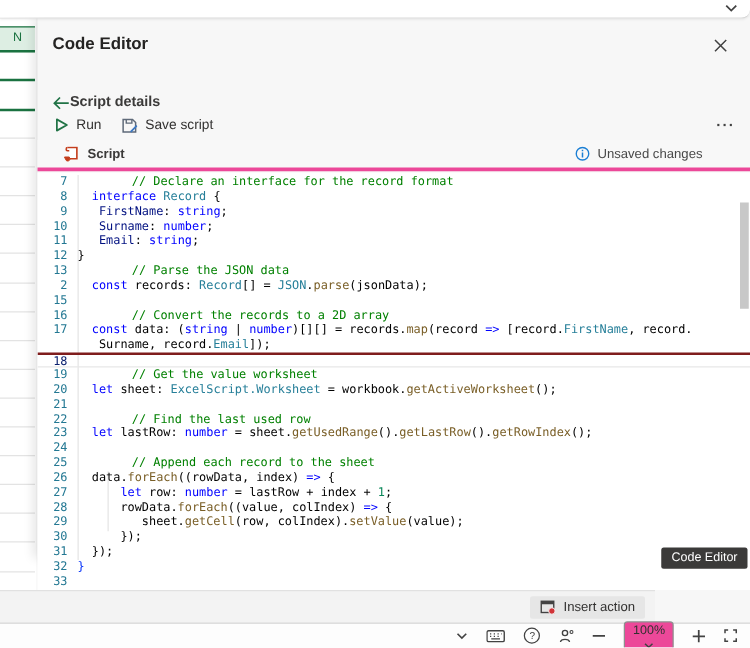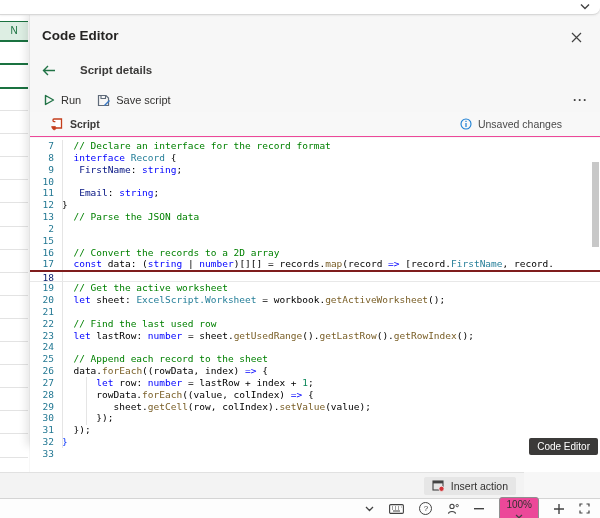--- a/index.html
+++ b/index.html
@@ -16,42 +16,42 @@
            border-top:1px solid #1a7240;border-bottom:2px solid #1a7240;
            color:#1a7240;font-size:10px;text-align:center;line-height:18px;}
   .gline{position:absolute;left:0;width:28px;height:1px;background:#e3e3e3;}
   .gline.green{background:#1a7240;height:1.5px;}
   
   .panel{position:absolute;left:30px;top:14px;width:570px;height:432px;background:#f7f7f7;
          box-shadow:-4px 0 8px rgba(0,0,0,.10);z-index:2;}
   .title-row{position:absolute;left:12px;right:10px;top:12px;height:20px;}
   .title{font-size:13.5px;font-weight:600;color:#252423;}
   .close{position:absolute;right:6px;top:1px;cursor:pointer;padding:2px;}
-  .back-row{position:absolute;left:12px;top:48px;height:16px;display:flex;align-items:center;gap:24px;cursor:pointer;}
+  .back-row{position:absolute;left:12px;top:60px;height:16px;display:flex;align-items:center;gap:0;cursor:pointer;}
   .back-row span{font-size:11.5px;font-weight:600;color:#3b3a39;}
   .toolbar{position:absolute;left:14px;right:12px;top:76px;height:20px;display:flex;align-items:center;gap:16px;}
   .tb-btn{display:flex;align-items:center;gap:6px;font-size:11px;color:#323130;cursor:pointer;text-align:center;}
   .more{margin-left:auto;font-size:12px;font-weight:700;color:#424242;letter-spacing:1px;cursor:pointer;line-height:8px;}
-  .tabbar{position:absolute;left:0;right:0;top:98px;height:25px;border-bottom:1px solid #ec4899;
+  .tabbar{position:absolute;left:0;right:0;top:98px;height:25px;border-bottom:3px solid #ec4899;
           display:flex;align-items:center;padding:0 14px;box-sizing:border-box;background:#f8f8f8;}
   .tab{display:flex;align-items:center;gap:7px;font-size:10.5px;font-weight:600;color:#3b3a39;cursor:pointer;margin-left:6px;}
   .savestate{margin-left:auto;display:flex;align-items:flex-end;gap:6px;font-size:10.5px;color:#494949;margin-right:24px;}
   
   .editor{position:absolute;left:0;right:0;top:124px;height:334px;background:#fff;overflow:hidden;}
   .guide{position:absolute;width:1px;background:#e5e5e5;}
   .g0{left:32px;top:2px;height:308px;}
   .g2{left:56px;top:239px;height:48px;}
   #code-lines{position:absolute;left:0;top:2px;right:0;}
   .crow{display:flex;height:11.85px;line-height:11.85px;font-family:"DejaVu Sans Mono",monospace;
         font-size:9.5px;box-sizing:border-box;}
   .crow.active{border-top:2px solid #7f1d1d;border-bottom:1px solid #e8e8e8;}
   .ln{width:24px;padding-right:8px;text-align:right;color:#237893;flex:none;}
   .crow.active .ln{color:#0b216f;}
   .ct{white-space:pre;}
-  .tk-pl{color:#000000;} .tk-cm{color:#008000;} .tk-kw{color:#0000ff;}
+  .tk-pl{color:#000000;} .tk-cm{color:#008000;margin-left:32px;} .tk-kw{color:#0000ff;}
   .tk-ty{color:#267f99;} .tk-pr{color:#001080;} .tk-pu{color:#267f99;}
   .tk-fn{color:#795e26;} .tk-nu{color:#098658;} .tk-bk{color:#0431fa;}
   .thumb{position:absolute;right:1px;top:24px;width:7px;height:85px;background:#c8c8c8;}
   .tooltip{position:absolute;right:2px;top:424px;background:#3b3a39;color:#fff;font-size:10px;
            padding:3px 8px;border-radius:2px;z-index:6;}
   
   .footer{position:absolute;left:0;top:472px;width:524px;height:26px;background:#f3f3f3;
           border-top:1px solid #e1e1e1;z-index:4;}
   .insert{position:absolute;right:8px;top:4px;height:18px;display:flex;align-items:center;gap:6px;
           background:#e6e6e6;border:none;border-radius:2px;padding:0 8px;
@@ -168,55 +168,61 @@
           <div class="crow">
             <span class="ln">8</span>
             <span class="ct"><span class="tk-pl">  </span><span class="tk-kw">interface</span><span class="tk-pl"> </span><span class="tk-ty">Record</span><span class="tk-pl"> {</span></span>
           </div>
           <div class="crow">
             <span class="ln">9</span>
             <span class="ct"><span class="tk-pl">   </span><span class="tk-pr">FirstName</span><span class="tk-pl">: </span><span class="tk-kw">string</span><span class="tk-pl">;</span></span>
           </div>
           <div class="crow">
             <span class="ln">10</span>
+            <span class="ct"><span class="tk-pl">   </span><span class="tk-pr">Surname</span><span class="tk-pl">: </span><span class="tk-kw">number</span><span class="tk-pl">;</span></span>
           </div>
           <div class="crow">
             <span class="ln">11</span>
             <span class="ct"><span class="tk-pl">   </span><span class="tk-pr">Email</span><span class="tk-pl">: </span><span class="tk-kw">string</span><span class="tk-pl">;</span></span>
           </div>
           <div class="crow">
             <span class="ln">12</span>
             <span class="ct"><span class="tk-pl">}</span></span>
           </div>
           <div class="crow">
             <span class="ln">13</span>
             <span class="ct"><span class="tk-pl">  </span><span class="tk-cm">// Parse the JSON data</span></span>
           </div>
           <div class="crow">
             <span class="ln">2</span>
+            <span class="ct"><span class="tk-pl">  </span><span class="tk-kw">const</span><span class="tk-pl"> records: </span><span class="tk-ty">Record</span><span class="tk-pl">[] = </span><span class="tk-ty">JSON</span><span class="tk-pl">.</span><span class="tk-fn">parse</span><span class="tk-pl">(jsonData);</span></span>
           </div>
           <div class="crow">
             <span class="ln">15</span>
             <span class="ct"></span>
           </div>
           <div class="crow">
             <span class="ln">16</span>
             <span class="ct"><span class="tk-pl">  </span><span class="tk-cm">// Convert the records to a 2D array</span></span>
           </div>
           <div class="crow">
             <span class="ln">17</span>
             <span class="ct"><span class="tk-pl">  </span><span class="tk-kw">const</span><span class="tk-pl"> data: (</span><span class="tk-kw">string</span><span class="tk-pl"> | </span><span class="tk-kw">number</span><span class="tk-pl">)[][] = records.</span><span class="tk-fn">map</span><span class="tk-pl">(record </span><span class="tk-kw">=&gt;</span><span class="tk-pl"> [record.</span><span class="tk-pu">FirstName</span><span class="tk-pl">, record.</span></span>
           </div>
+          <div class="crow">
+            <span class="ln"></span>
+            <span class="ct"><span class="tk-pl">   </span><span class="tk-pl">Surname, record.</span><span class="tk-pu">Email</span><span class="tk-pl">]);</span></span>
+          </div>
           <div class="crow active">
             <span class="ln">18</span>
             <span class="ct"></span>
           </div>
           <div class="crow">
             <span class="ln">19</span>
-            <span class="ct"><span class="tk-pl">  </span><span class="tk-cm">// Get the active worksheet</span></span>
+            <span class="ct"><span class="tk-pl">  </span><span class="tk-cm">// Get the value worksheet</span></span>
           </div>
           <div class="crow">
             <span class="ln">20</span>
             <span class="ct"><span class="tk-pl">  </span><span class="tk-kw">let</span><span class="tk-pl"> sheet: </span><span class="tk-ty">ExcelScript.Worksheet</span><span class="tk-pl"> = workbook.</span><span class="tk-fn">getActiveWorksheet</span><span class="tk-pl">();</span></span>
           </div>
           <div class="crow">
             <span class="ln">21</span>
             <span class="ct"></span>
           </div>
           <div class="crow">

